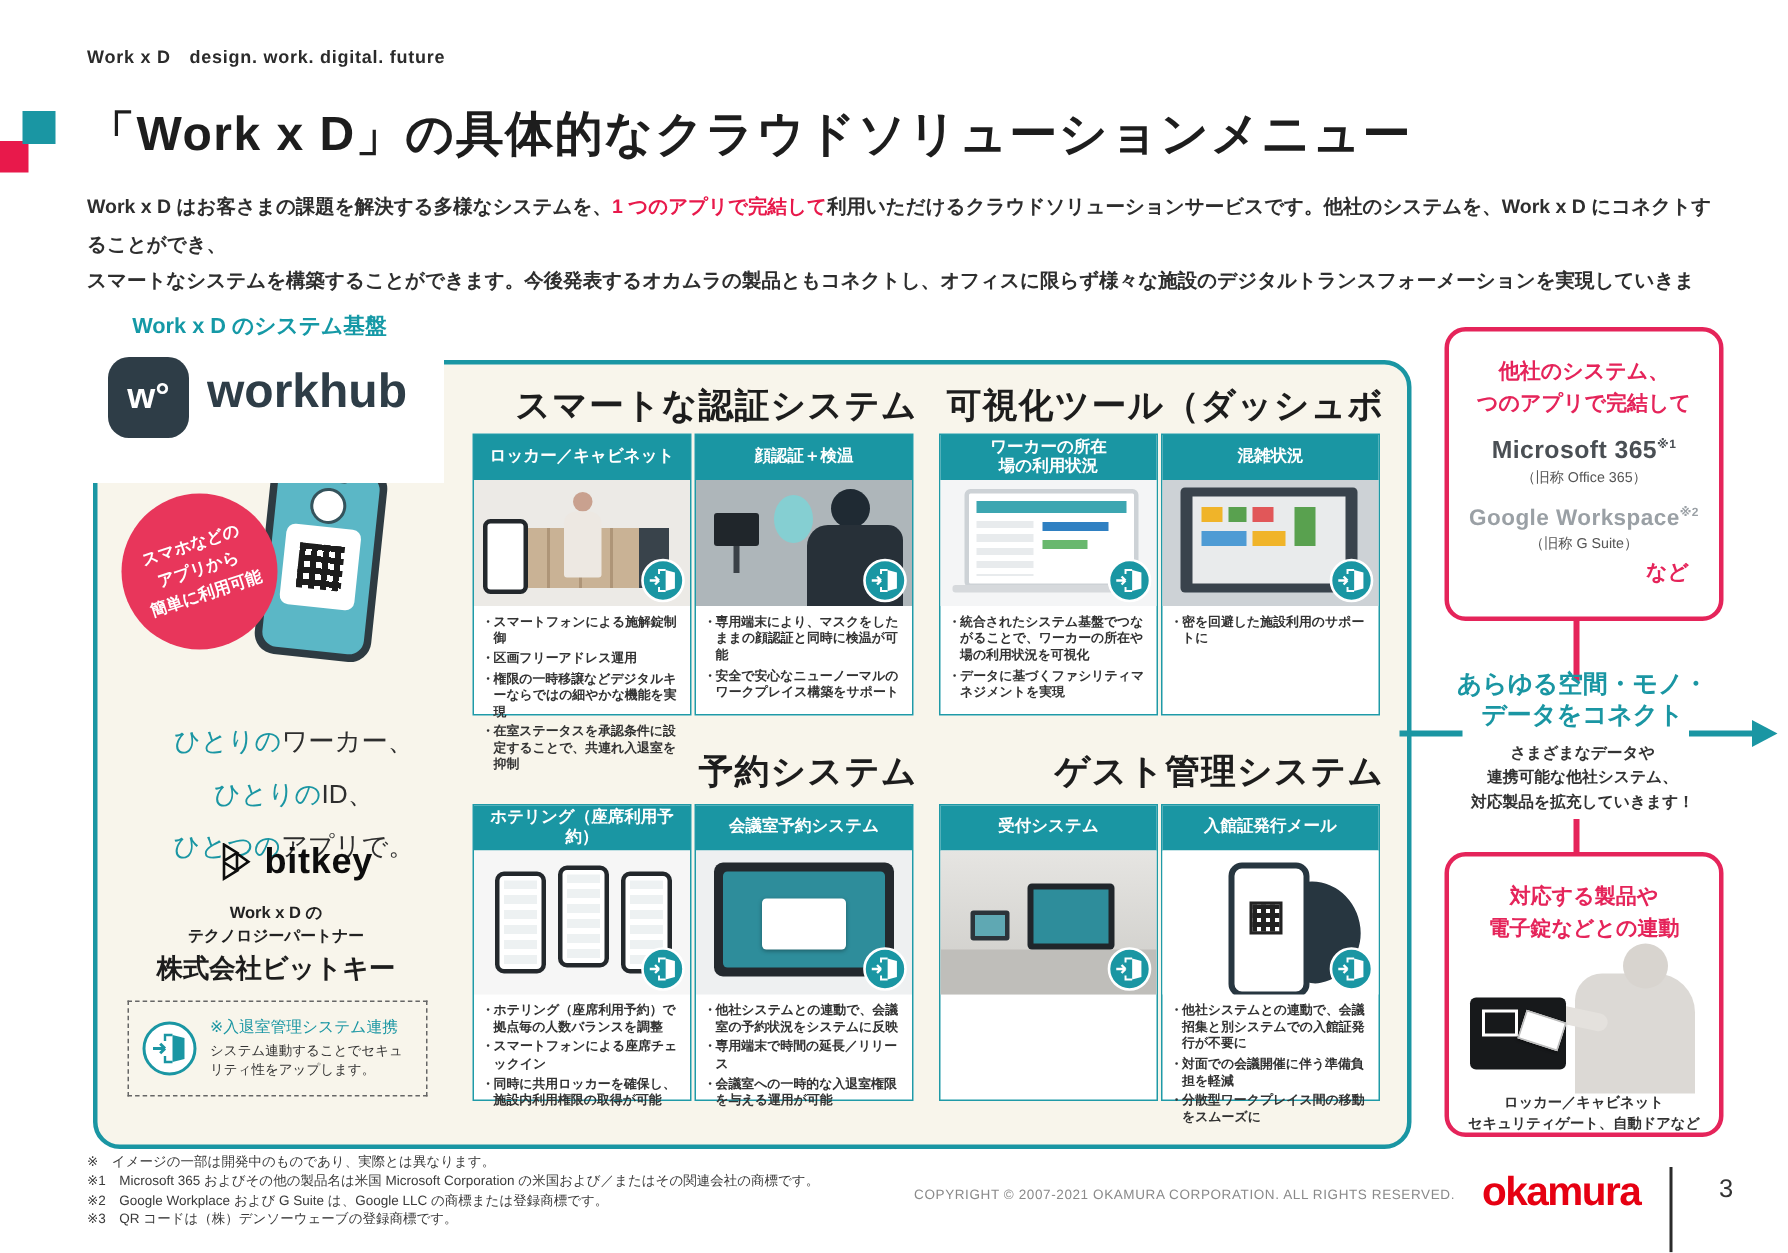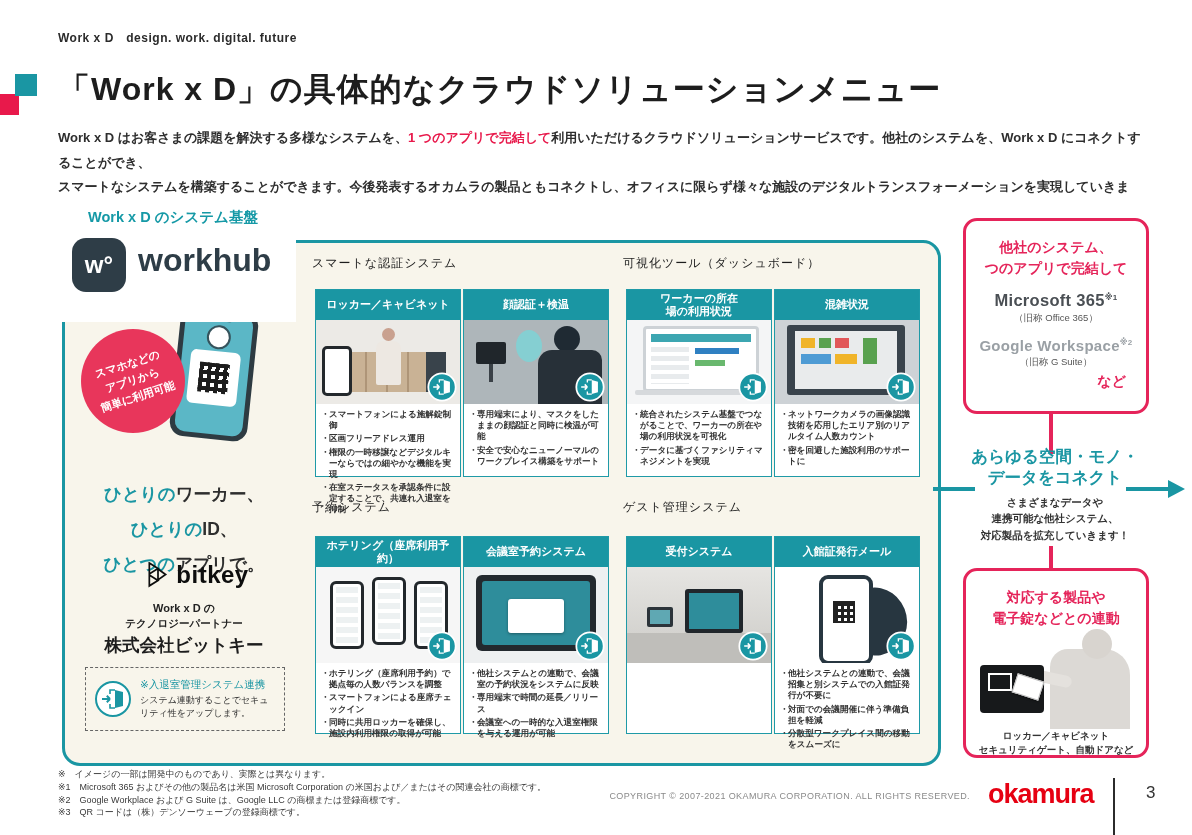--- a/index.html
+++ b/index.html
@@ -24,33 +24,33 @@
                 display:flex;align-items:center;justify-content:center;}
   .promo-circle .t{transform:rotate(-18deg);color:#fff;font-size:11px;font-weight:bold;text-align:center;line-height:1.55;white-space:pre-line;}
   .wh-phone{position:absolute;left:110px;top:66px;width:78px;height:130px;background:#2E3B42;border-radius:14px;transform:rotate(6deg);z-index:1;}
   .wh-phone .scr{position:absolute;left:5px;top:5px;right:5px;bottom:5px;background:#5BB7C6;border-radius:10px;}
   .wh-phone .notch{position:absolute;left:24px;top:4px;width:30px;height:8px;background:#2E3B42;border-radius:0 0 5px 5px;}
   .wh-phone .avatar{position:absolute;left:28px;top:16px;width:20px;height:20px;border-radius:50%;background:#fff;border:2px solid #35535c;}
   .wh-phone .qrcard{position:absolute;left:14px;top:42px;width:50px;height:54px;background:#fff;border-radius:6px;}
   .wh-phone .qr{position:absolute;left:24px;top:54px;width:30px;height:30px;
      background-image:repeating-linear-gradient(90deg,#1d1d1d 0 4px,transparent 4px 8px),repeating-linear-gradient(#1d1d1d 0 4px,transparent 4px 8px);
      background-color:#fff;}
-  .tagline{position:absolute;left:0;top:234px;width:238px;text-align:center;font-size:17.5px;font-weight:700;color:#2e2e2e;line-height:2.0;}
+  .tagline{position:absolute;left:12px;top:234px;width:238px;text-align:center;font-size:17.5px;font-weight:400;color:#2e2e2e;line-height:2.0;}
   .tagline .acc{color:#1A96A3;}
   .bitkey-row{position:absolute;left:0;top:318px;width:238px;display:flex;align-items:center;justify-content:center;gap:7px;margin-left:14px;}
   .bitkey-tx{font-size:24px;font-weight:900;color:#0d0d0d;letter-spacing:.5px;}
   .p-role1{position:absolute;left:0;top:358px;width:238px;text-align:center;font-size:11px;font-weight:bold;color:#222;}
   .p-role2{position:absolute;left:0;top:374px;width:238px;text-align:center;font-size:10.5px;font-weight:bold;color:#222;}
   .p-name{position:absolute;left:0;top:390px;width:238px;text-align:center;font-size:17.5px;font-weight:900;color:#1d1d1d;}
   .linkage{position:absolute;left:20px;top:424px;width:200px;height:64px;border:1.6px dashed #666;display:flex;align-items:center;gap:8px;padding:0 8px;box-sizing:border-box;}
   .linkage .txt{flex:1;}
   .linkage .lt{font-size:10.5px;font-weight:400;color:#1A96A3;margin-bottom:2px;}
   .linkage .lb{font-size:9px;color:#333;line-height:1.4;}
   
-  .sec-h{position:absolute;width:300px;text-align:left;font-size:12px;font-weight:400;color:#1d1d1d;letter-spacing:1px;}
+  .sec-h{position:absolute;width:300px;text-align:right;font-size:23px;font-weight:700;color:#1d1d1d;letter-spacing:1px;}
   .sh1{left:247px;top:12px;} .sh2{left:558px;top:12px;} .sh3{left:247px;top:256px;} .sh4{left:558px;top:256px;}
   .card{position:absolute;width:146px;background:#fff;border:1px solid #1f9aa7;box-sizing:border-box;}
   .c1{left:250px;top:46px;height:188px;} .c2{left:398px;top:46px;height:188px;}
   .c3{left:561px;top:46px;height:188px;} .c4{left:709px;top:46px;height:188px;}
   .c5{left:250px;top:293px;height:198px;} .c6{left:398px;top:293px;height:198px;}
   .c7{left:561px;top:293px;height:198px;} .c8{left:709px;top:293px;height:198px;}
   .card-head{background:#1A96A3;color:#fff;font-weight:bold;font-size:11px;height:30px;display:flex;align-items:center;justify-content:center;text-align:center;line-height:1.2;white-space:pre-line;}
   .card-img{position:relative;height:84px;overflow:hidden;}
   .c5 .card-img,.c6 .card-img,.c7 .card-img,.c8 .card-img{height:96px;}
   .card-body{margin:0;padding:5px 4px 0 5px;list-style:none;}
@@ -273,21 +273,20 @@
         <div class="m m5"></div>
           <div class="m m6"></div>
         <svg class="badge" viewBox="0 0 34 34">
             <circle cx="17" cy="17" r="15.5" fill="#1A96A3" stroke="#fff" stroke-width="2"></circle>
             <path d="M19 9 l7 2 v12 l-7 2 z" fill="#fff"></path>
             <path d="M19 9 h-5 v3 M19 25 h-5 v-3" stroke="#fff" stroke-width="1.5" fill="none"></path>
             <path d="M7 17 h7 m0 0 l-3 -3 M14 17 l-3 3" stroke="#fff" stroke-width="1.8" fill="none"></path>
           </svg>
       </div>
       <ul class="card-body">
-        <li>ネットワークカメラの画像認識技術を応用したエリア別のリアルタイム人数カウント</li>
         <li>密を回避した施設利用のサポートに</li>
       </ul>
     </div>
 
     <div class="card c5">
       <div class="card-head">ホテリング（座席利用予約）</div>
       <div class="card-img s5">
         <div class="a"></div>
           <div class="b"></div>
         <div class="c"></div>

